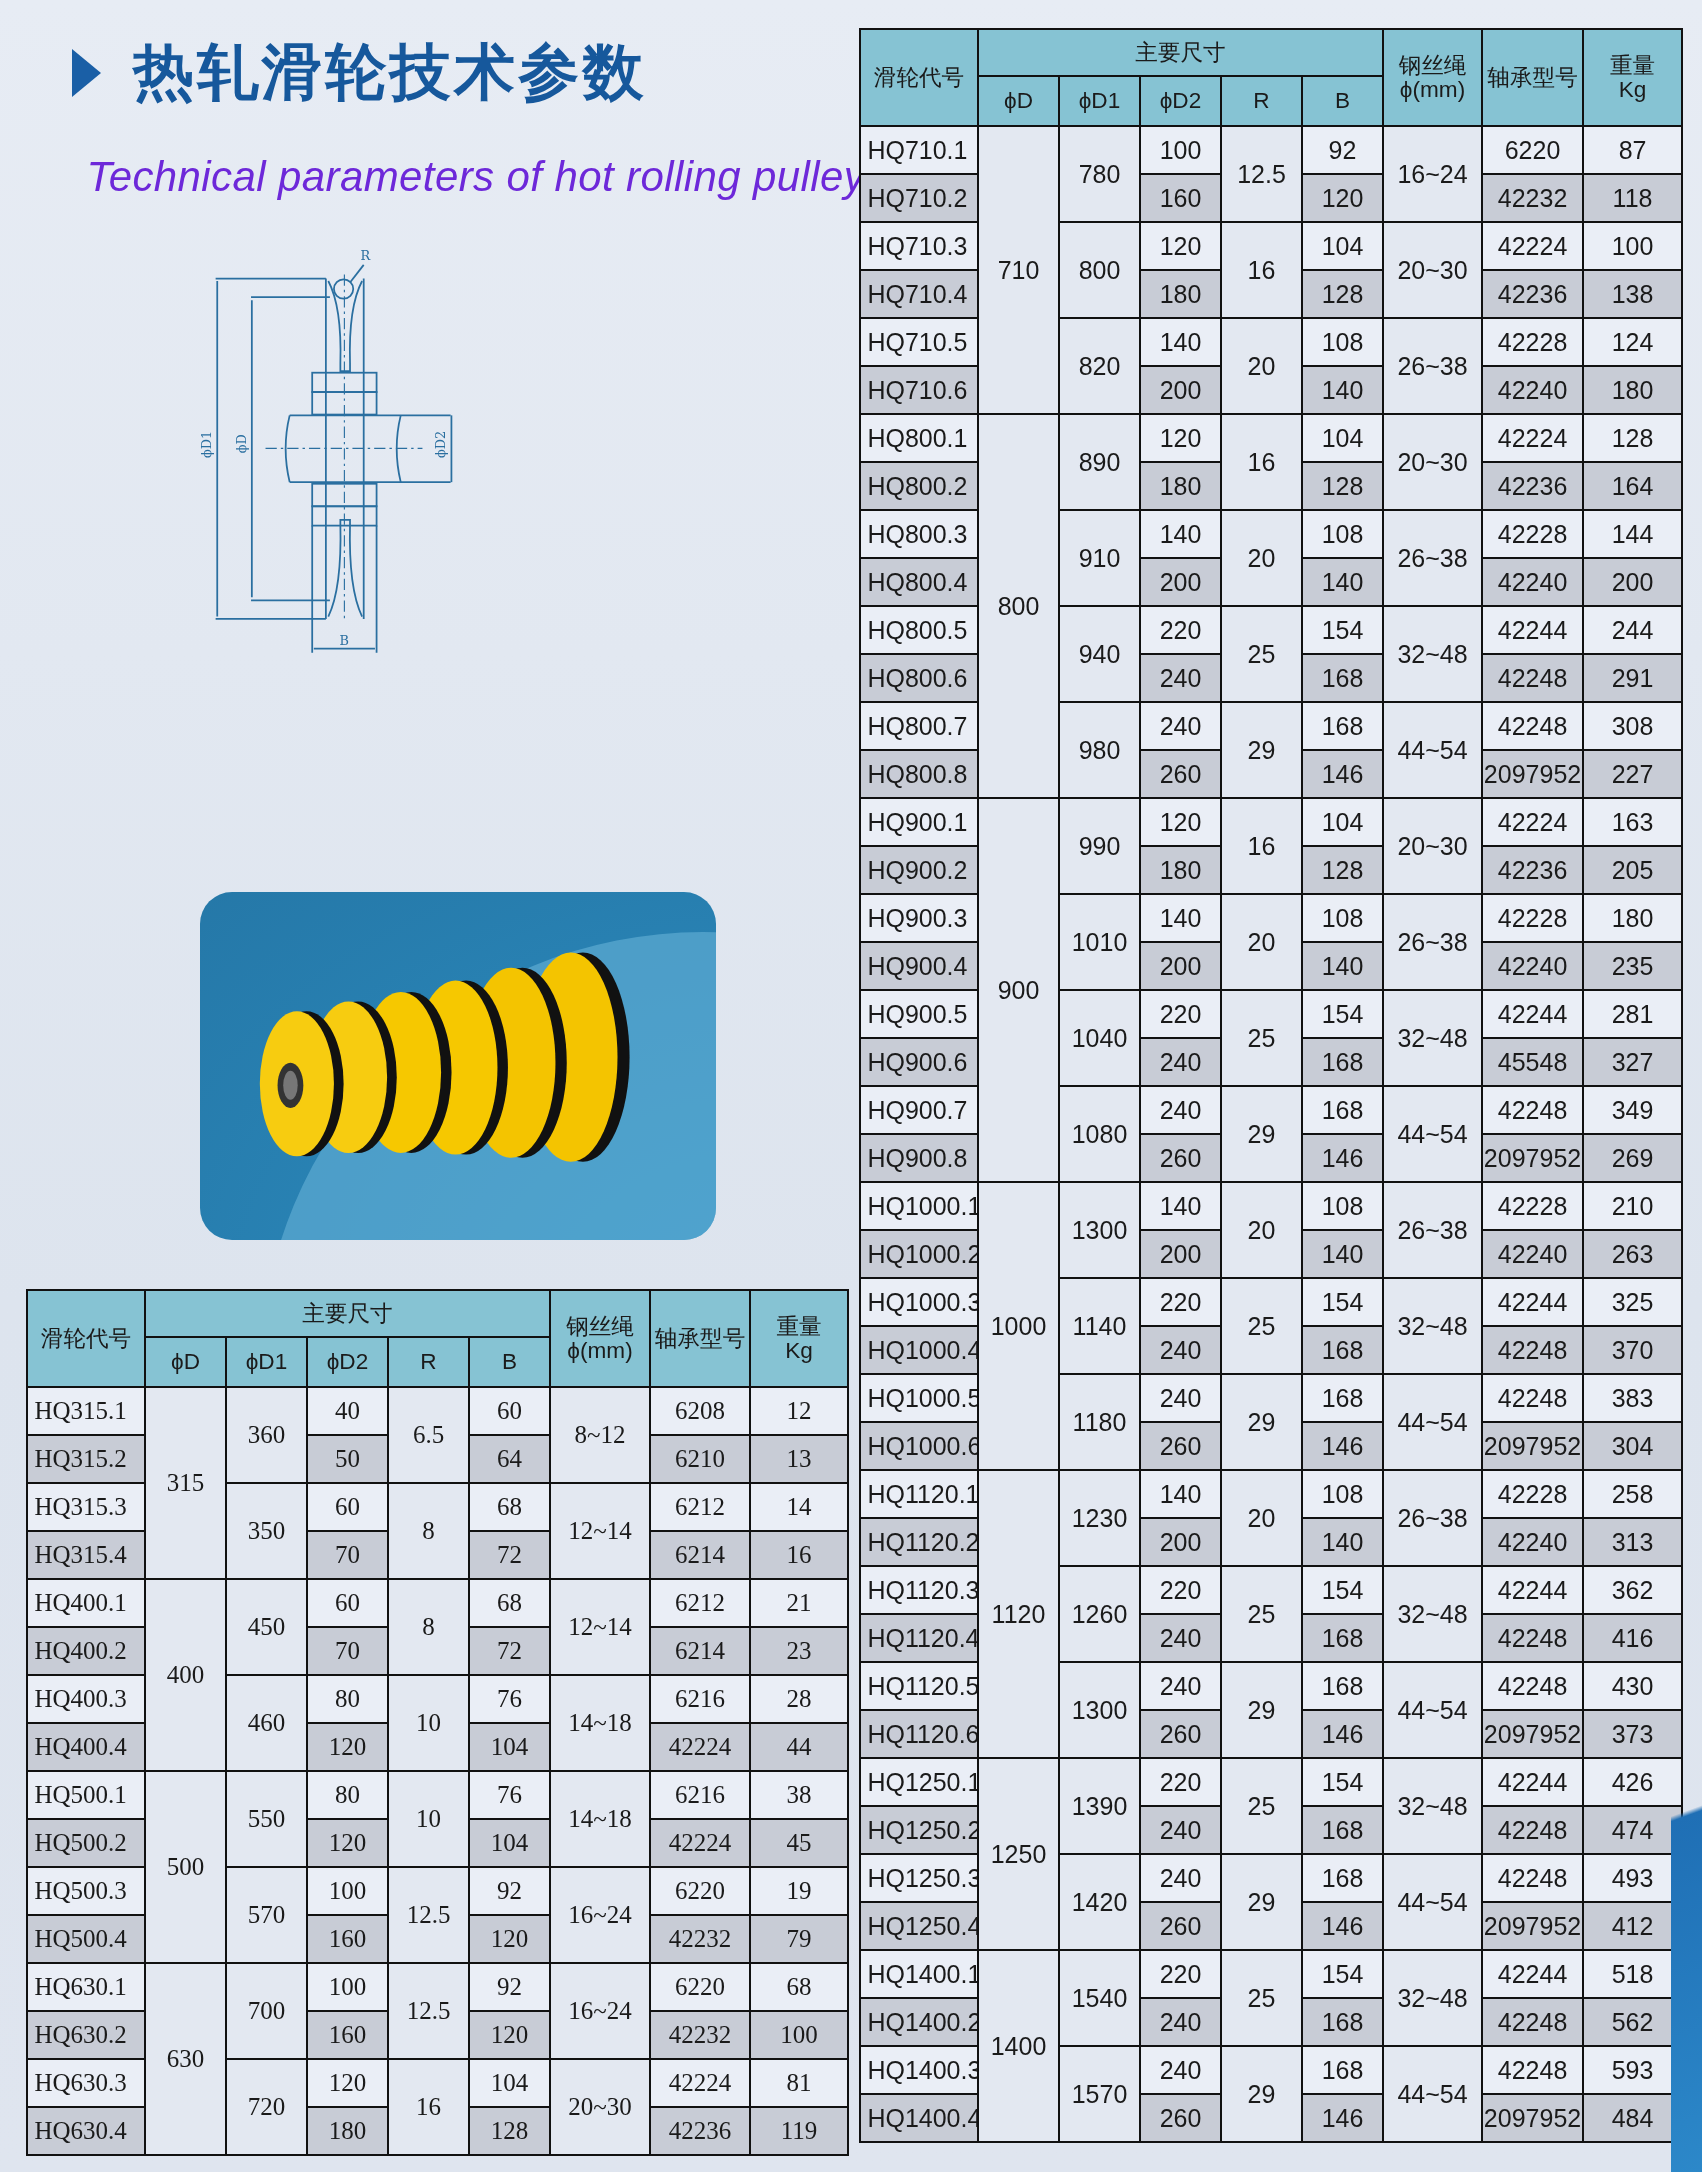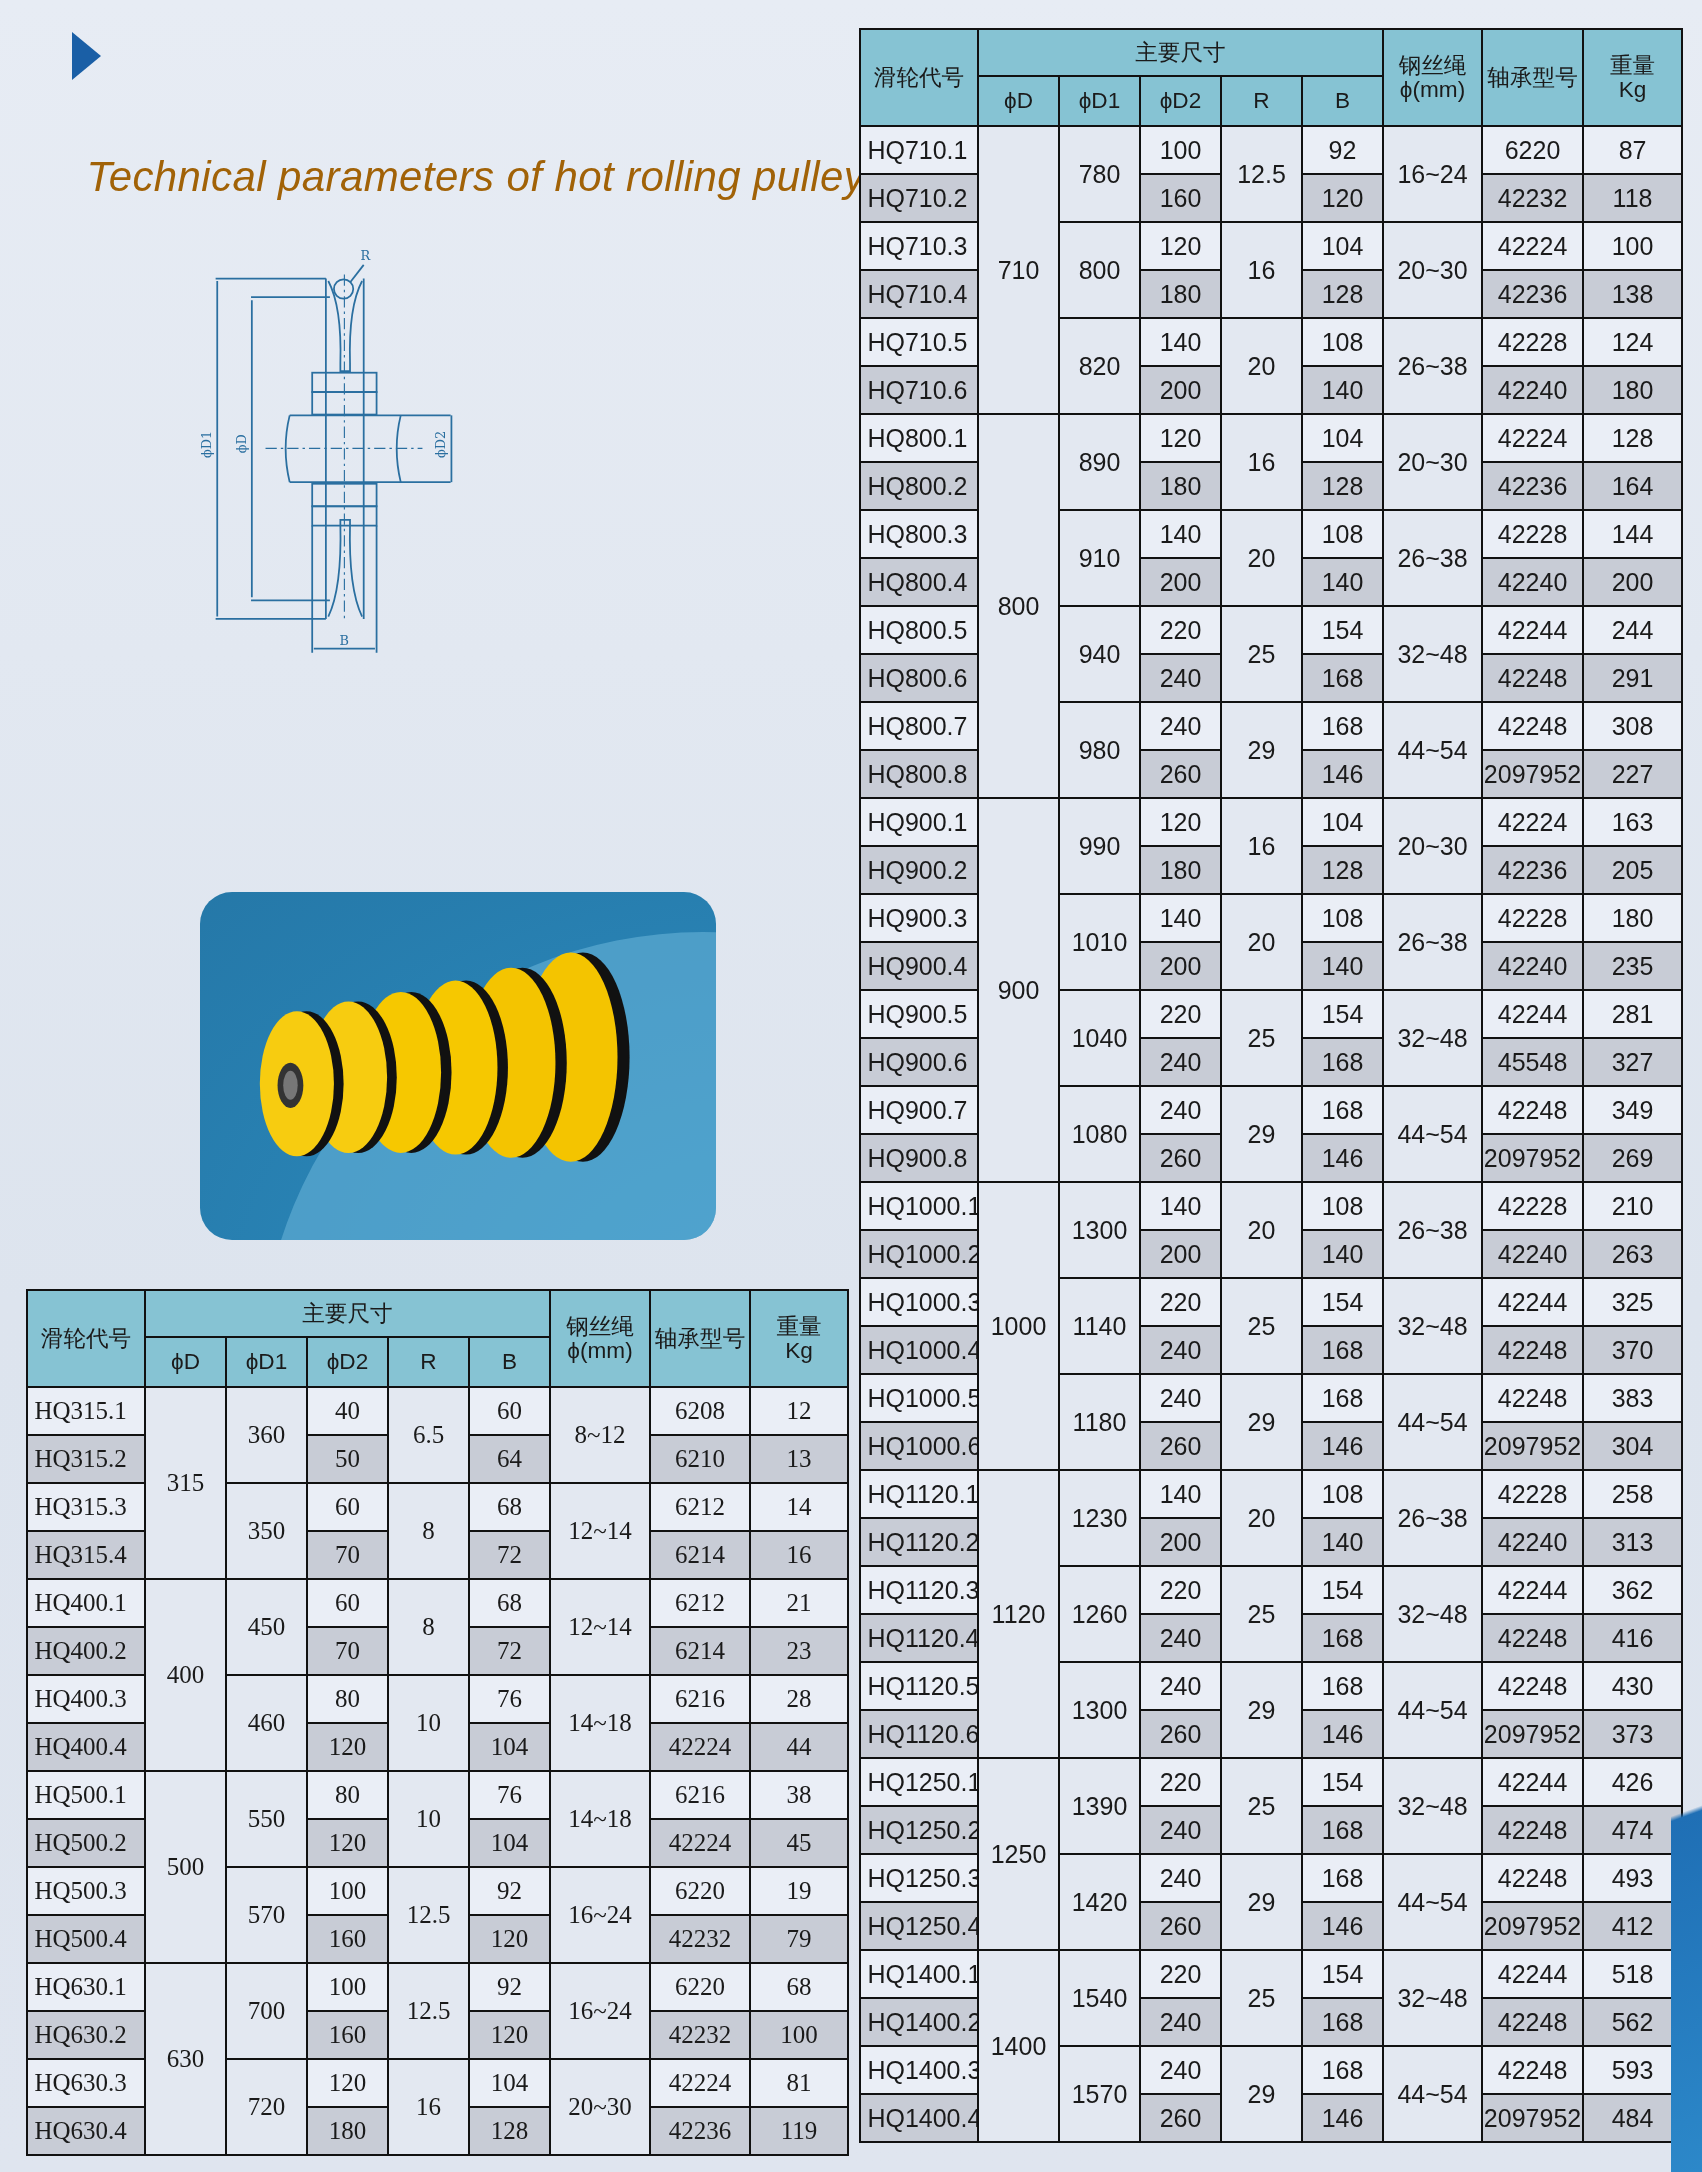--- a/index.html
+++ b/index.html
@@ -5,21 +5,21 @@
   html, body { margin:0; padding:0; }
   body {
     width:1703px; height:2172px; position:relative; overflow:hidden;
     background: linear-gradient(180deg,#e7ecf4 0%,#dde4ee 60%,#dfe5ef 100%);
     font-family:"Liberation Sans","DejaVu Sans",sans-serif;
   }
   .title-wrap { position:absolute; left:72px; top:32px; }
   .title-cn { position:absolute; left:0; top:0; display:flex; align-items:center; white-space:nowrap; }
   .tri { width:0; height:0; border-top:24px solid transparent; border-bottom:24px solid transparent; border-left:29px solid #1a5fa6; margin-right:32px; }
   .title-cn span.t { font-family:"DejaVu Sans",sans-serif; font-weight:bold; font-size:61px; color:#16589c; letter-spacing:3.2px; }
-  .title-en { position:absolute; left:14.5px; top:121px; font-family:"Liberation Sans",sans-serif; font-style:italic; font-size:42px; color:#a16207; white-space:nowrap; letter-spacing:0.4px; }
+  .title-en { position:absolute; left:14.5px; top:121px; font-family:"Liberation Sans",sans-serif; font-style:italic; font-size:42px; color:#6d28d9; white-space:nowrap; letter-spacing:0.4px; }
 
   .diagram { position:absolute; left:177px; top:242px; width:338px; height:564px; }
   .photo { position:absolute; left:200px; top:892px; width:516px; height:348px; border-radius:32px; overflow:hidden;
     background: radial-gradient(ellipse at 110% 120%, #2f8fc0 0%, #2a86b8 40%, #2578a8 100%); }
   .photo .arc { position:absolute; left:60px; top:40px; width:886px; height:886px; border-radius:50%; background:#6cb7da; opacity:.55; }
 
   table.spec { position:absolute; border-collapse:collapse; table-layout:fixed; }
   table.spec td, table.spec th { border:2.4px solid #111; text-align:center; vertical-align:middle; padding:0; color:#1a1a1a; overflow:hidden; white-space:nowrap; }
   table.spec th { background:#86c3d3; font-weight:normal; color:#1b1b1b; }
   table.spec td { background:#eaeef6; }
@@ -38,20 +38,21 @@
   td.code { text-align:left !important; padding-left:6.4px !important; }
   .deco { position:absolute; right:0; top:1659px; width:32px; height:513px;
     background: linear-gradient(160deg, transparent 0 30%, #1f6fb5 31%, #2c88c9 100%); }
 </style>
 </head>
 <body>
 
 <div class="title-wrap">
   <div class="title-cn">
     <div class="tri"></div>
+    <span class="t">热轧滑轮技术参数</span>
   </div>
   <div class="title-en">Technical parameters of hot rolling pulley</div>
 </div>
 
 <svg class="diagram" viewBox="0 0 420 700">
   <g stroke="#2a6fa0" stroke-width="2.2" fill="none">
 
     <line x1="48" y1="45" x2="185" y2="45"></line>
     <line x1="48" y1="468" x2="185" y2="468"></line>
     <line x1="50" y1="48" x2="50" y2="465"></line>

